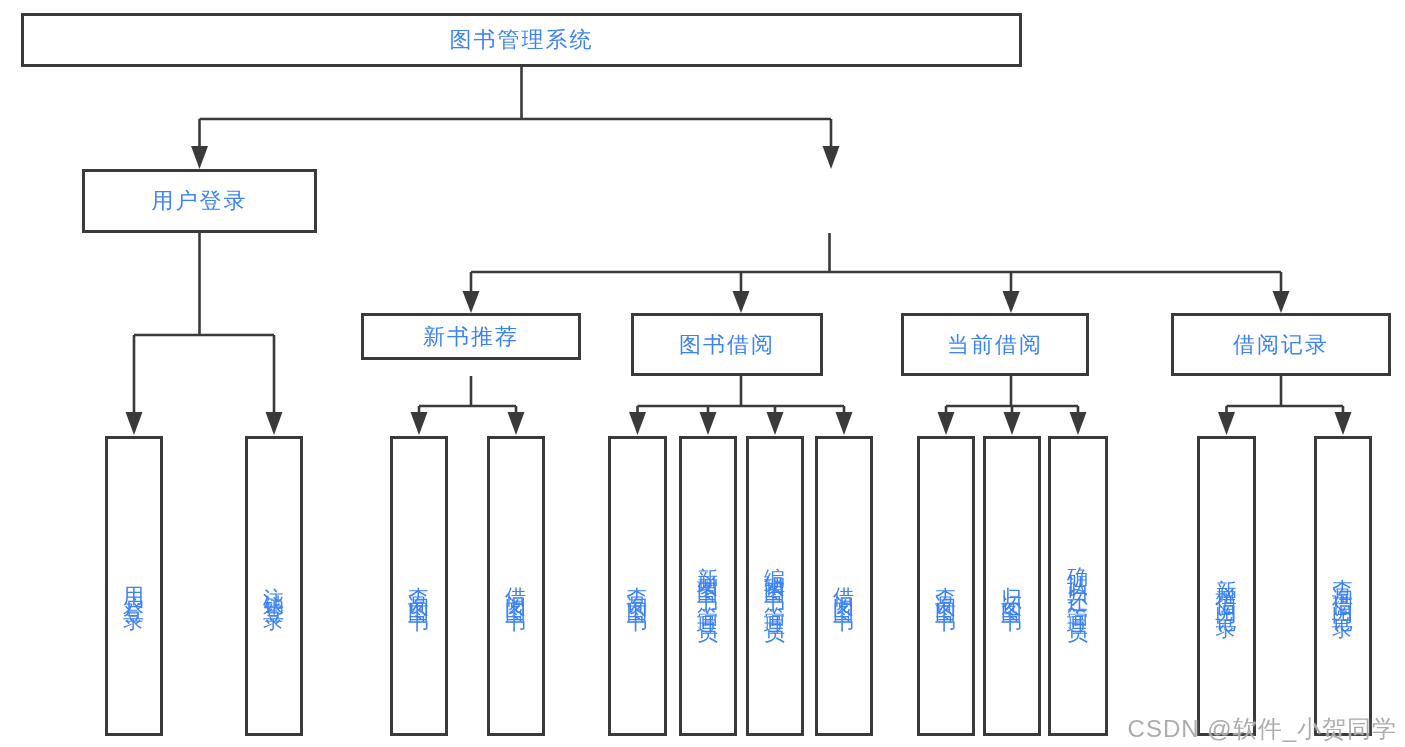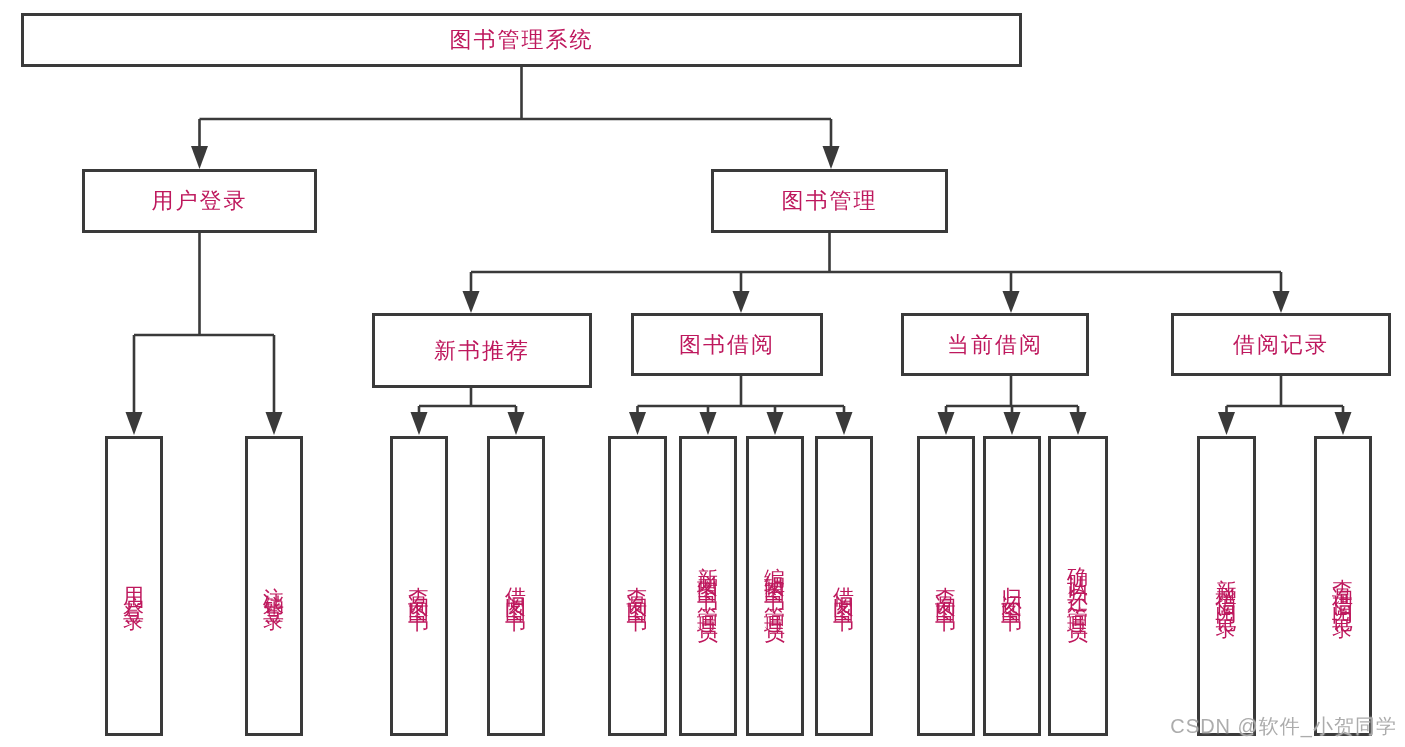--- a/index.html
+++ b/index.html
@@ -18,36 +18,36 @@
     pointer-events: none;
   }
   .node {
     position: absolute;
     box-sizing: border-box;
     background: #ffffff;
     border: 3px solid #3a3a3a;
     display: flex;
     align-items: center;
     justify-content: center;
-    color: #be185d;
+    color: #3b82f6;
   }
   .h-node { font-size: 22px; letter-spacing: 2px; white-space: nowrap; }
   .v-node .v-text {
     writing-mode: vertical-rl;
     text-orientation: mixed;
     font-size: 21px;
     letter-spacing: 8px;
     line-height: 1;
     white-space: nowrap;
   }
   
   .n-root   { left: 21px;  top: 13px;  width: 1001px; height: 54px; }
   .n-ulogin { left: 82px;  top: 169px; width: 235px;  height: 64px; }
   .n-bmgmt  { left: 711px; top: 169px; width: 237px;  height: 64px; }
-  .n-l3a { left: 361px;  top: 313px; width: 220px; height: 75px; margin-left: 11px; }
+  .n-l3a { left: 361px;  top: 313px; width: 220px; height: 47px; }
   .n-l3b { left: 631px;  top: 313px; width: 192px; height: 63px; }
   .n-l3c { left: 901px;  top: 313px; width: 188px; height: 63px; }
   .n-l3d { left: 1171px; top: 313px; width: 220px; height: 63px; }
   .leaf { top: 436px; height: 300px; }
   .n-g1a { left: 105px;  width: 58px; }
   .n-g1b { left: 245px;  width: 58px; }
   .n-g2a { left: 390px;  width: 58px; }
   .n-g2b { left: 487px;  width: 58px; }
   .n-g3a { left: 608px;  width: 59px; }
   .n-g3b { left: 679px;  width: 58px; }
@@ -55,21 +55,21 @@
   .n-g3d { left: 815px;  width: 58px; }
   .n-g4a { left: 917px;  width: 58px; }
   .n-g4b { left: 983px;  width: 58px; }
   .n-g4c { left: 1048px; width: 60px; }
   .n-g5a { left: 1197px; width: 59px; }
   .n-g5b { left: 1314px; width: 58px; }
   .watermark {
     position: absolute;
     right: 8px;
     top: 713px;
-    font-size: 20px;
+    font-size: 24px;
     color: rgba(168,168,168,0.95);
     letter-spacing: 1px;
     text-shadow: 0 0 2px #ffffff;
     z-index: 5;
     white-space: nowrap;
     margin-left: 47px;
   }
 </style>
 </head>
 <body>
@@ -123,23 +123,20 @@
     </g>
   </svg>
 
   <div class="node h-node n-root">
     <span>图书管理系统</span>
   </div>
 
   <div class="node h-node n-ulogin">
     <span>用户登录</span>
   </div>
-  <div class="node h-node n-bmgmt">
-    <span>图书管理</span>
-  </div>
 
   <div class="node h-node n-l3a">
     <span>新书推荐</span>
   </div>
   <div class="node h-node n-l3b">
     <span>图书借阅</span>
   </div>
   <div class="node h-node n-l3c">
     <span>当前借阅</span>
   </div>

